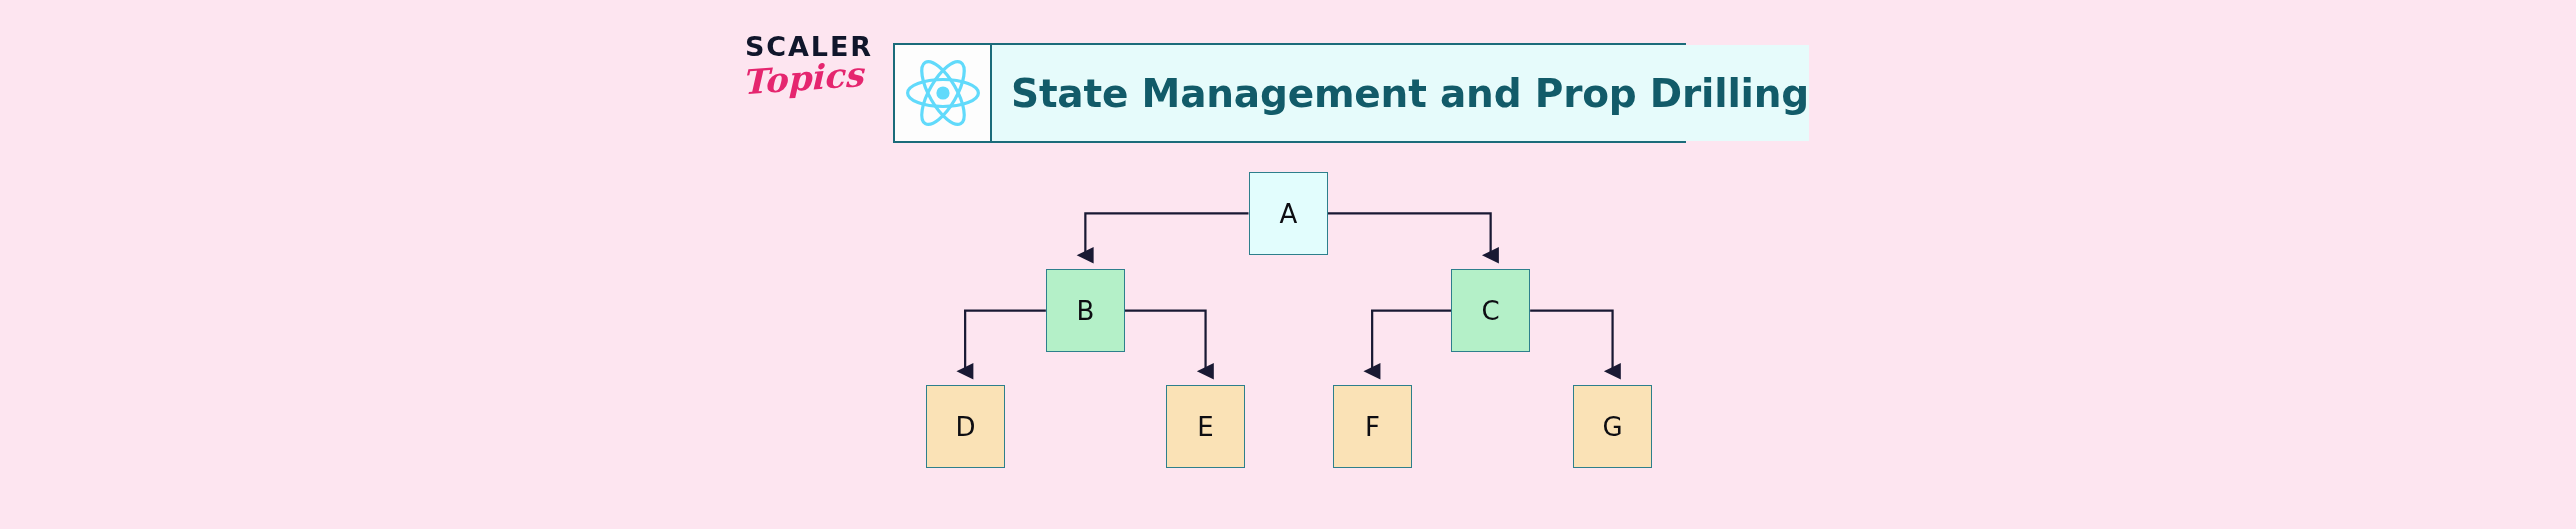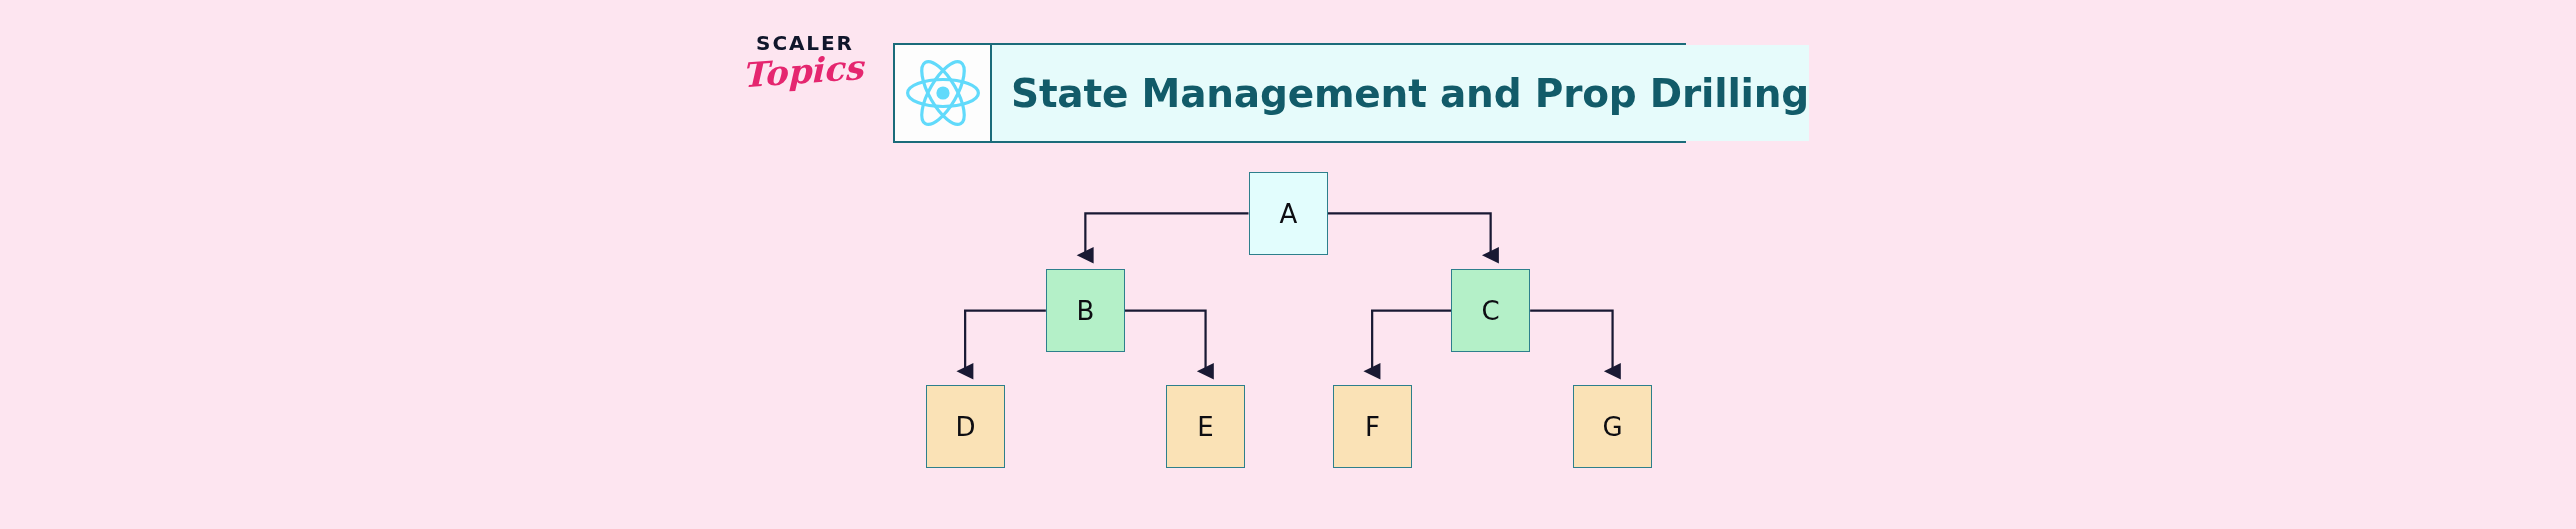--- a/index.html
+++ b/index.html
@@ -9,21 +9,21 @@
     font-family:"Liberation Sans", sans-serif;
     overflow:hidden;
   }
   #stage { position:relative; width:2576px; height:530px; background:#fde5f0; }
 
   
   .brand-logo { position:absolute; left:745px; top:33px; width:120px; height:64px; }
   .brand-scaler {
     font-family:"DejaVu Sans", sans-serif;
     font-weight:bold;
-    font-size:20px;
+    font-size:27px;
     letter-spacing:1.9px;
     color:#10162b;
     line-height:1;
     text-align:center;
   }
   .brand-topics {
     font-family:"DejaVu Serif", serif;
     font-style:italic;
     font-weight:bold;
     font-size:34px;

